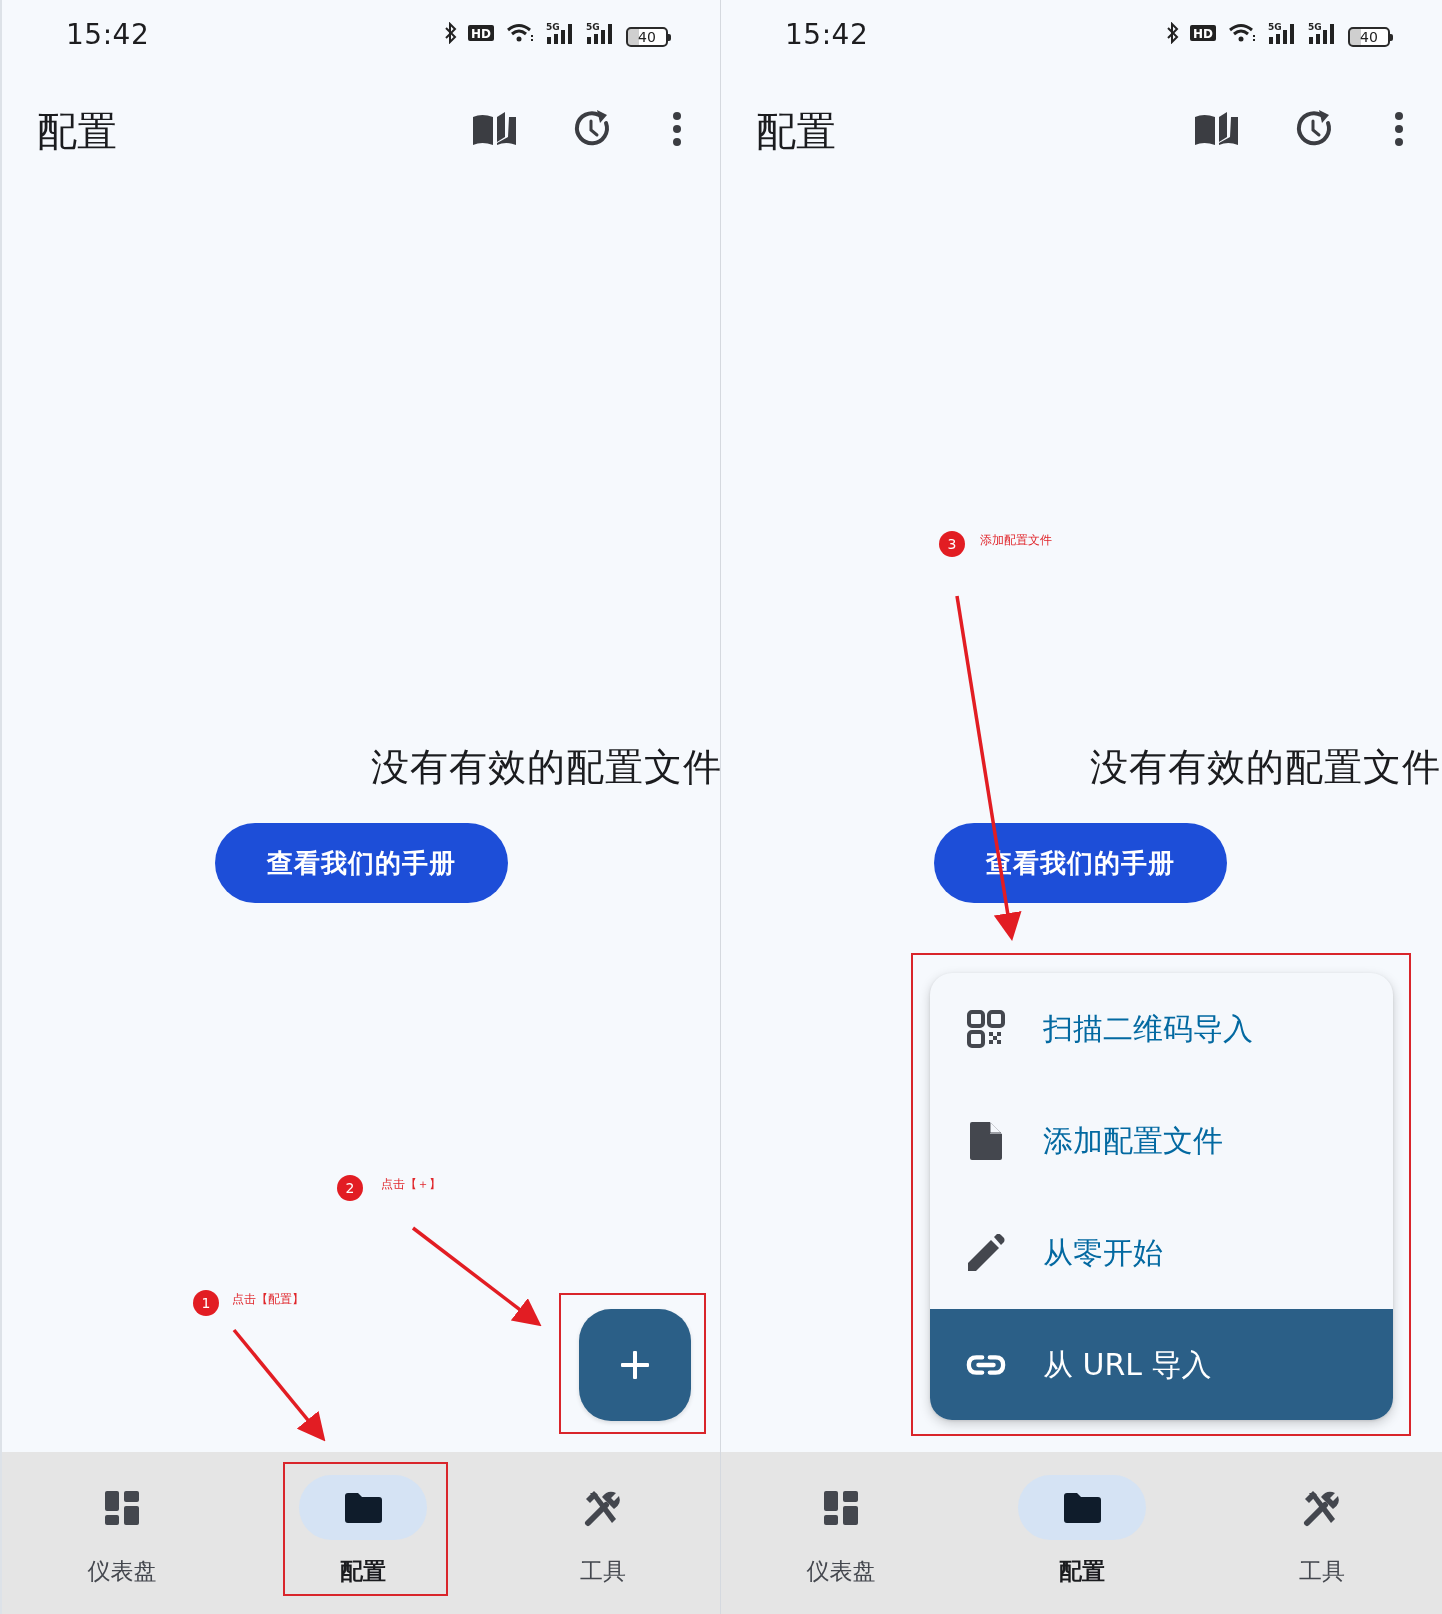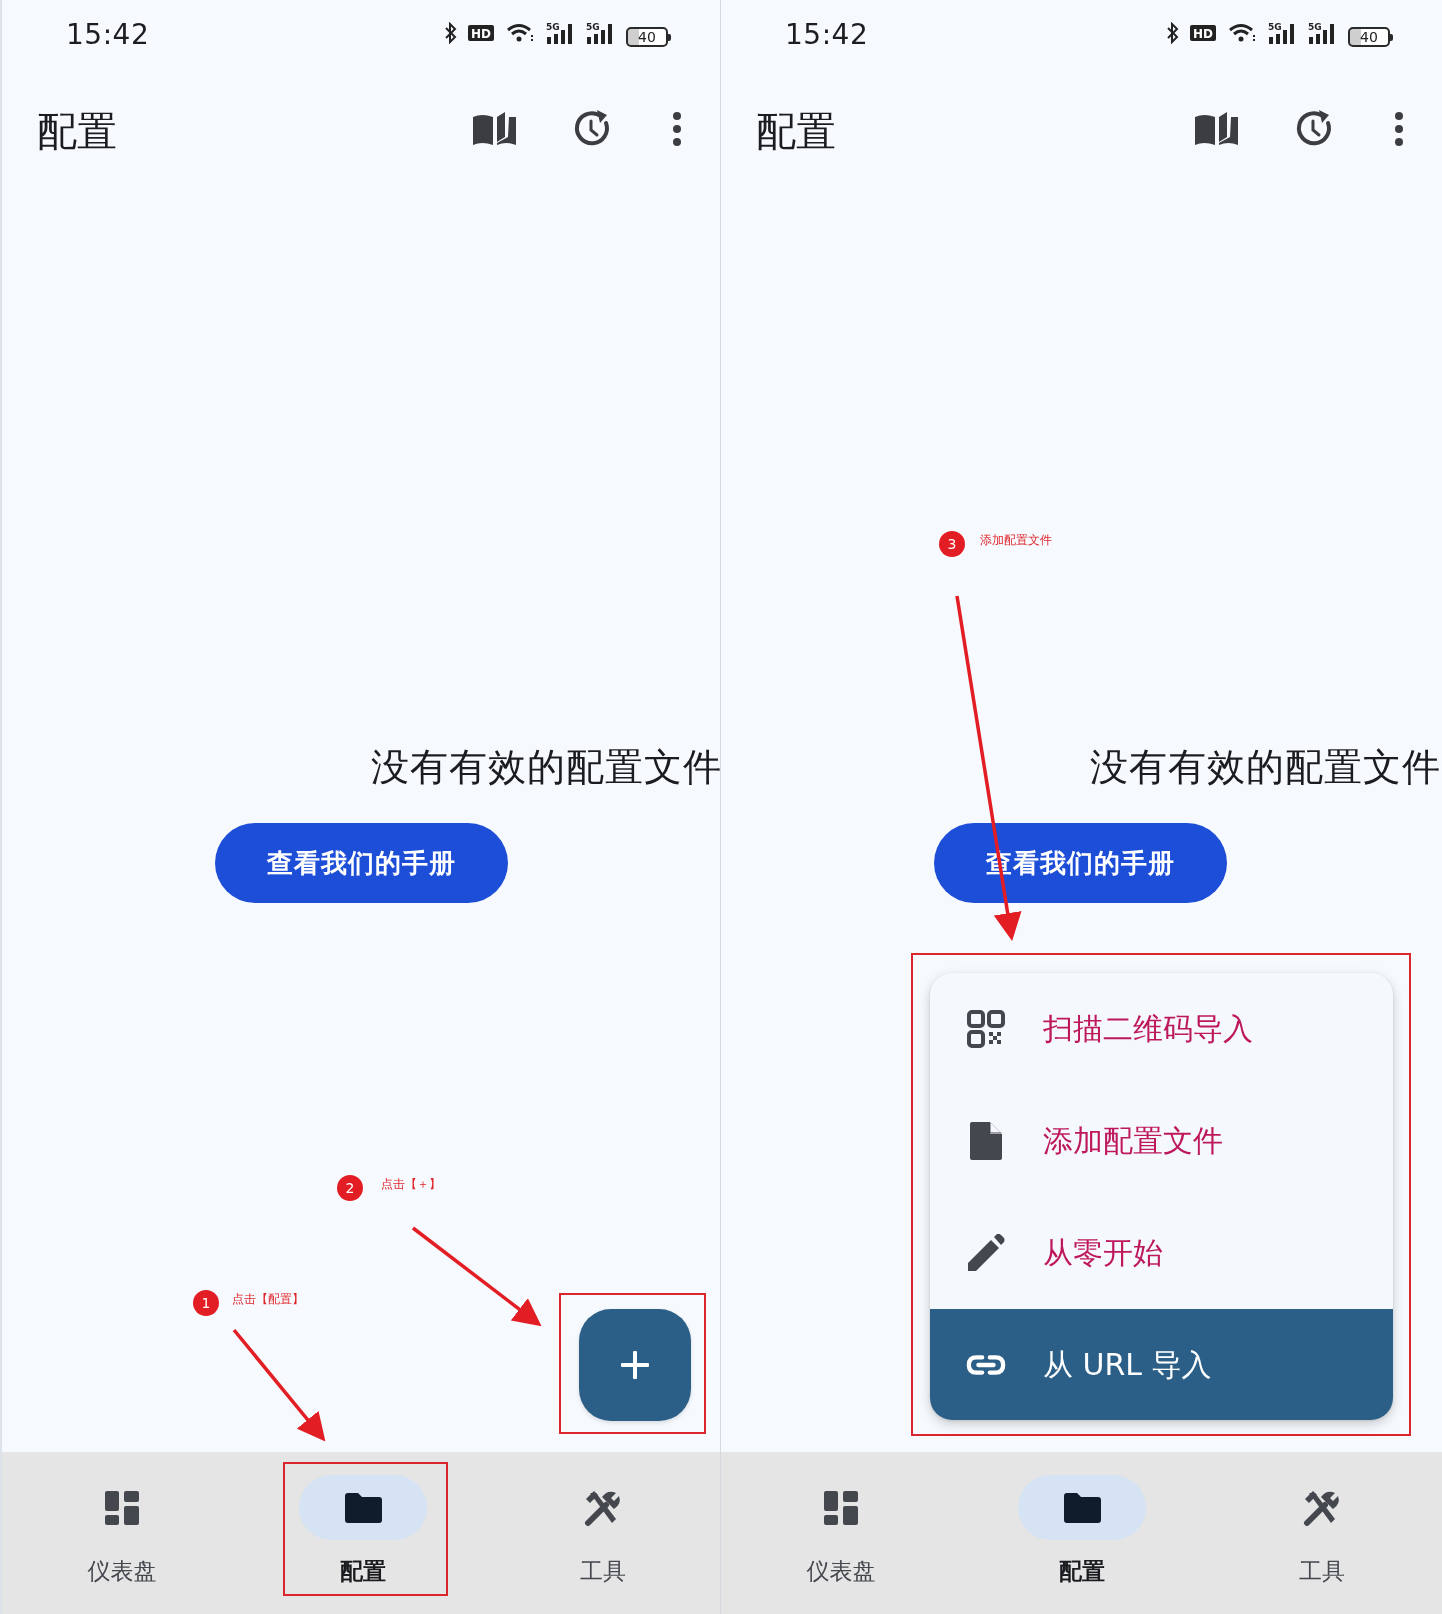--- a/index.html
+++ b/index.html
@@ -42,21 +42,21 @@
   .nav-item.active .nav-label { color:#1b1c1f; font-weight:bold; }
 
   .anno-badge { position:absolute; width:26px; height:26px; border-radius:50%; background:#e21d23; color:#fff; font-size:14px; line-height:26px; text-align:center; }
   .anno-text { position:absolute; font-size:12px; color:#e0262b; white-space:nowrap; }
   .red-box { position:absolute; border:2px solid #d9252b; box-sizing:border-box; }
   .arrows { position:absolute; left:0; top:0; width:1442px; height:1614px; pointer-events:none; }
 
   .menu { position:absolute; left:930px; top:973px; width:463px; height:447px; background:#f5f8fc; border-radius:22px; box-shadow:0 4px 12px rgba(0,0,0,0.18), 0 1px 3px rgba(0,0,0,0.10); overflow:hidden; }
   .menu-item { position:absolute; left:0; width:463px; height:112px; display:flex; align-items:center; }
   .menu-item .mi-icon { position:absolute; left:36px; width:40px; height:40px; display:flex; align-items:center; justify-content:center; }
-  .menu-item .mi-label { position:absolute; left:113px; font-size:30px; color:#be185d; white-space:nowrap; }
+  .menu-item .mi-label { position:absolute; left:113px; font-size:30px; color:#0369a1; white-space:nowrap; }
   .menu-item.highlight { background:#2b5f87; }
   .menu-item.highlight .mi-label { color:#fff; }
 </style>
 </head>
 <body>
 
 <div class="topedge"></div>
 
 <div class="panel left">
   <div class="statusbar">

